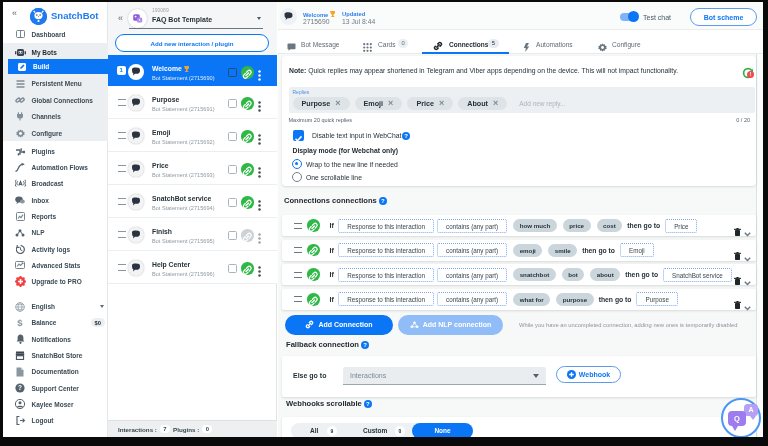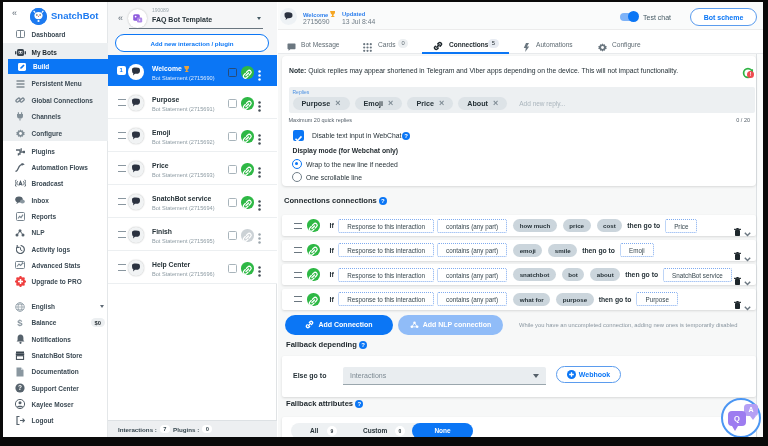--- a/index.html
+++ b/index.html
@@ -691,33 +691,33 @@
             <line x1="3.4" y1="5" x2="6.6" y2="5"></line>
           </g>
         </svg>Add Connection</div>
     <div class="abs" style="left:120px;top:313px;width:105px;height:19.5px;background:#90bcf8;border-radius:10px;color:#fff;display:flex;align-items:center;justify-content:center;font-size:7px;font-weight:bold;"><svg width="9" height="8" viewBox="0 0 10 8" style="margin-right:4px">
           <circle cx="2" cy="6" r="1.4" fill="#fff"></circle>
           <circle cx="8" cy="6" r="1.4" fill="#fff"></circle>
           <circle cx="5" cy="1.6" r="1.4" fill="#fff"></circle>
           <path d="M2 6 L5 1.6 L8 6 Z" fill="none" stroke="#fff" stroke-width="0.9"></path>
         </svg>Add NLP connection</div>
     <div class="abs" style="left:241px;top:320px;font-size:5.8px;color:#8a96a0;">While you have an uncompleted connection, adding new ones is temporarily disabled</div>
-    <div class="abs" style="left:8px;top:338px;font-size:7.6px;line-height:10px;"><span class="h2">Fallback depending</span> <span class="qmark">?</span></div>
+    <div class="abs" style="left:8px;top:338px;font-size:7.6px;line-height:10px;"><span class="h2">Fallback connection</span> <span class="qmark">?</span></div>
     <div class="card" style="left:4px;top:354px;width:474px;height:41px;border-radius:2px;">
       <div class="abs" style="left:11px;top:16px;font-size:7px;font-weight:bold;color:#263238;">Else go to</div>
       <div class="abs" style="left:61px;top:10.5px;width:203px;height:18px;background:#e9edf0;border-bottom:1px solid #9aa6ad;border-radius:2px 2px 0 0;">
         <span style="position:absolute;left:7px;top:5px;font-size:7px;color:#7d8a93;">Interactions</span>
         <span style="position:absolute;right:7px;top:7px;width:0;height:0;border-left:3.2px solid transparent;border-right:3.2px solid transparent;border-top:4px solid #55606a;"></span>
       </div>
       <div class="abs" style="left:274px;top:10px;width:65px;height:17px;border:1px solid #5b9cee;border-radius:9px;background:#fff;display:flex;align-items:center;justify-content:center;font-size:7px;font-weight:bold;color:#0b76f5;"><svg width="9" height="9" viewBox="0 0 9 9" style="margin-right:3px">
             <circle cx="4.5" cy="4.5" r="4.5" fill="#0b76f5"></circle>
             <path d="M4.5 2.2 L4.5 6.8 M2.2 4.5 L6.8 4.5" stroke="#fff" stroke-width="1.3"></path>
           </svg>Webhook</div>
     </div>
-    <div class="abs" style="left:8px;top:397px;font-size:7.6px;line-height:10px;"><span class="h2">Fallback attributes</span> <span class="qmark">?</span></div>
+    <div class="abs" style="left:8px;top:397px;font-size:7.6px;line-height:10px;"><span class="h2">Webhooks scrollable</span> <span class="qmark">?</span></div>
     <div class="card" style="left:4px;top:415px;width:474px;height:28px;border-radius:2px;">
       <div class="abs" style="left:9px;top:6px;width:182px;height:16px;background:#eef1f3;border-radius:8px;"></div>
       <div class="abs" style="left:28px;top:10px;font-size:6.5px;font-weight:bold;color:#263238;">All</div>
       <div class="abs" style="left:45px;top:8.5px;width:10px;height:10px;background:#fff;border-radius:50%;font-size:5px;font-weight:bold;color:#263238;text-align:center;line-height:10px;">9</div>
       <div class="abs" style="left:81px;top:10px;font-size:6.5px;font-weight:bold;color:#263238;">Custom</div>
       <div class="abs" style="left:113px;top:8.5px;width:10px;height:10px;background:#fff;border-radius:50%;font-size:5px;font-weight:bold;color:#263238;text-align:center;line-height:10px;">0</div>
       <div class="abs" style="left:130px;top:6px;width:61px;height:16px;background:#0b76f5;border-radius:8px;color:#fff;font-size:6.5px;font-weight:bold;text-align:center;line-height:16px;">None</div>
     </div>
     <div class="abs" style="left:443px;top:396px;width:40px;height:40px;border-radius:50%;background:#fff;border:2.5px solid #4b96f3;">
       <span style="position:absolute;left:21px;top:4px;width:14px;height:12px;background:#b5a0f4;border-radius:3.5px;color:#fff;font-size:7px;font-weight:bold;text-align:center;line-height:12px;">A</span>

